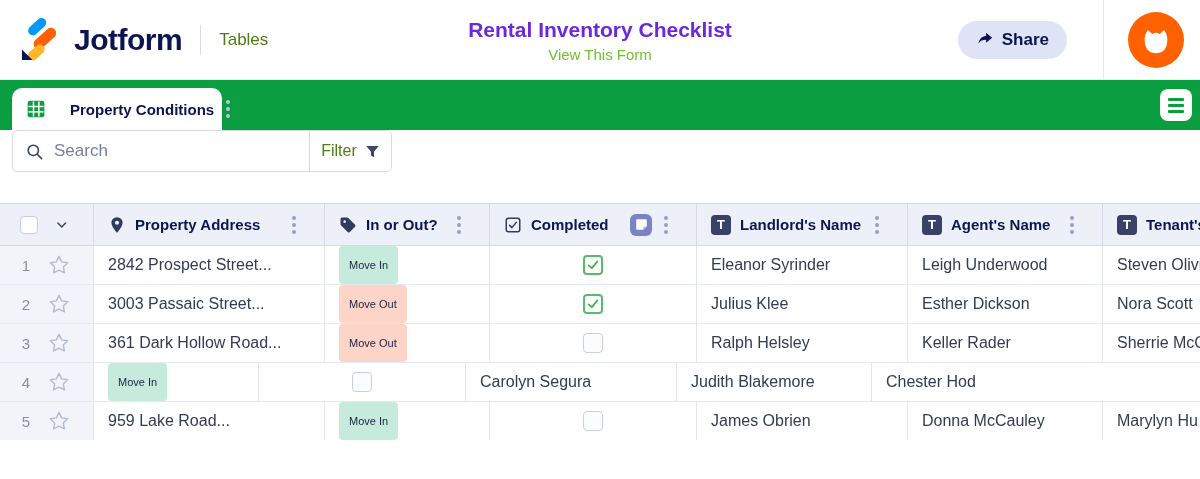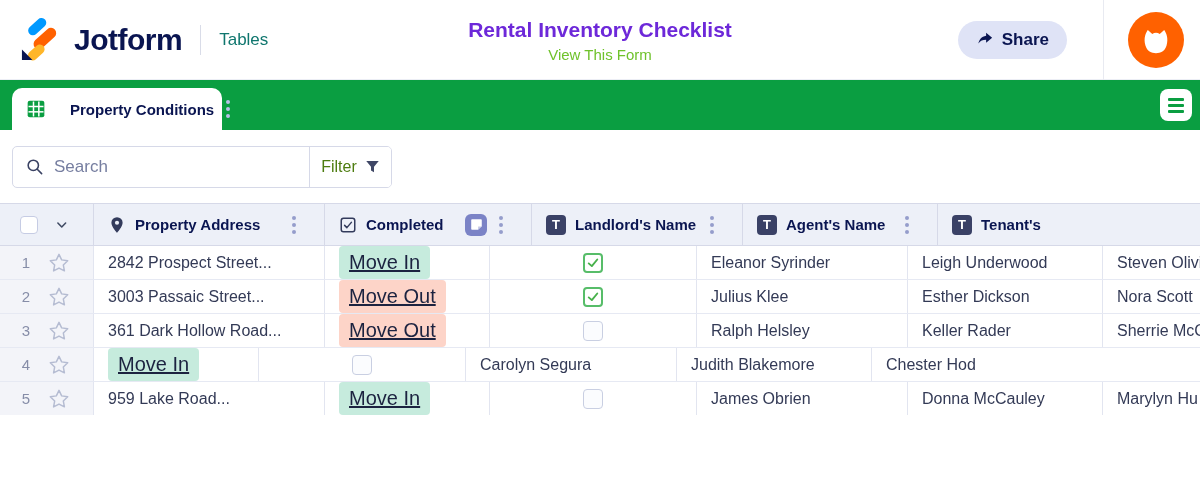--- a/index.html
+++ b/index.html
@@ -7,21 +7,21 @@
     font-family:"Liberation Sans", sans-serif; }
   .app { position:relative; width:1200px; height:340px; display:flex; flex-direction:column; }
 
   
   .topbar { position:relative; height:80px; background:#fff; border-bottom:1px solid #eceef5;
     display:flex; align-items:center; flex:0 0 80px; }
   .brand { display:flex; align-items:center; margin-left:20px; cursor:pointer; }
   .brand svg { width:44px; height:44px; }
   .wordmark { font-size:30px; font-weight:bold; color:#0a1551; letter-spacing:-0.5px; margin-left:10px; }
   .brand-divider { width:1px; height:30px; background:#d9dce8; margin:0 18px; }
-  .product { font-size:17px; color:#0f766e; }
+  .product { font-size:17px; color:#4d7c0f; }
   .title-wrap { position:absolute; left:0; right:0; top:0; height:80px; display:flex;
     flex-direction:column; align-items:center; justify-content:center; pointer-events:none; }
   .page-title { font-size:21px; font-weight:bold; color:#6d28d9; }
   .view-form { font-size:15px; color:#6fc22b; margin-top:4px; cursor:pointer; pointer-events:auto; }
   .top-right { position:absolute; right:0; top:0; height:80px; display:flex; align-items:center; }
   .share-btn { display:flex; align-items:center; gap:8px; background:#dfe3f6; color:#0a1551;
     font-size:17px; font-weight:600; border:none; border-radius:19px; height:38px; padding:0 18px;
     cursor:pointer; margin-right:36px; font-family:inherit; }
   .share-btn svg { width:18px; height:18px; }
   .top-divider { width:1px; height:80px; background:#e8eaf1; }
@@ -34,21 +34,21 @@
   .sheet-tab svg { width:20px; height:20px; flex:0 0 20px; }
   .sheet-tab-label { font-size:15px; font-weight:bold; color:#0a1551; margin-left:24px; white-space:nowrap; }
   .tab-dots { margin-left:8px; display:flex; flex-direction:column; gap:3px; cursor:pointer; padding:4px; }
   .tab-dots i { width:4px; height:4px; border-radius:50%; background:#b9c0e8; }
   .bar-menu-btn { position:absolute; right:8px; top:9px; width:32px; height:32px; background:#fff;
     border:none; border-radius:8px; display:flex; flex-direction:column; align-items:center;
     justify-content:center; gap:3px; cursor:pointer; }
   .bar-menu-btn i { width:16px; height:3px; border-radius:1px; background:#0a9e41; }
 
   
-  .toolbar { height:73px; background:#fff; display:flex; align-items:center; flex:0 0 73px; }
+  .toolbar { height:73px; background:#fff; display:flex; flex:0 0 73px; }
   .search-group { display:flex; margin-left:12px; height:42px; border:1px solid #d6d9e8;
     border-radius:5px; overflow:hidden; background:#fff; }
   .search-seg { display:flex; align-items:center; width:296px; padding:0 12px; }
   .search-seg svg { width:19px; height:19px; flex:0 0 19px; }
   .search-input { border:none; outline:none; font-size:17px; color:#3a4263; margin-left:10px;
     width:100%; font-family:inherit; background:transparent; }
   .search-input::placeholder { color:#767ea0; }
   .filter-seg { display:flex; align-items:center; justify-content:center; gap:8px; width:82px;
     border-left:1px solid #d6d9e8; cursor:pointer; background:#fff; }
   .filter-label { font-size:16px; color:#4d7c0f; }
@@ -88,21 +88,21 @@
   .tr { flex:1; display:flex; border-bottom:1px solid #e6e9f3; background:#fff; }
   .tr:last-child { border-bottom:none; }
   .td { display:flex; align-items:center; padding:0 14px; border-right:1px solid #e2e5f0;
     font-size:16px; color:#333a56; overflow:hidden; white-space:nowrap; }
   .td-sel { background:#f3f4f9; padding-left:20px; gap:16px; }
   .rownum { font-size:15px; color:#868da8; width:12px; text-align:center; }
   .star { display:flex; cursor:pointer; }
   .star svg { width:22px; height:22px; }
   .td-comp { justify-content:center; }
 
-  .badge { padding:5px 10px; border-radius:4px; font-size:20px; color:#1c2340;text-decoration:underline; }
+  .badge { padding:13px 10px; border-radius:4px; font-size:11px; color:#1c2340; }
   .badge-in { background:#c6ebdd; }
   .badge-out { background:#fdd4c8; }
 
   .cbx { width:20px; height:20px; border-radius:4px; display:flex; align-items:center;
     justify-content:center; cursor:pointer; }
   .cbx svg { width:14px; height:14px; visibility:hidden; }
   .cbx.checked { border:2px solid #57bd69; background:#fff; }
   .cbx.checked svg { visibility:visible; }
   .cbx.unchecked { border:1px solid #c9cfe2; background:#fbfcfe; }
 </style>
@@ -200,20 +200,32 @@
           <circle cx="12" cy="9" r="2.8" fill="#edf0f8"></circle>
         </svg>
         <span class="th-label">Property Address</span>
         <span class="col-dots">
             <i></i>
             <i></i>
             <i></i>
           </span>
       </div>
 
+      <div class="th c2">
+        <svg class="colicon" viewBox="0 0 24 24">
+          <path d="M21.4 11.6l-9-9A2 2 0 0 0 11 2H4a2 2 0 0 0-2 2v7c0 .5.2 1 .6 1.4l9 9a2 2 0 0 0 2.8 0l7-7a2 2 0 0 0 0-2.8z" fill="#333b5c"></path>
+          <circle cx="7.5" cy="7.5" r="1.7" fill="#edf0f8"></circle>
+        </svg>
+        <span class="th-label">In or Out?</span>
+        <span class="col-dots">
+            <i></i>
+            <i></i>
+            <i></i>
+          </span>
+      </div>
 
       <div class="th c3">
         <svg class="colicon" viewBox="0 0 24 24" fill="none">
           <rect x="3" y="3" width="18" height="18" rx="3" stroke="#333b5c" stroke-width="2"></rect>
           <polyline points="7.5,12.5 10.5,15.5 16.5,8.5" stroke="#333b5c" stroke-width="2" stroke-linecap="round" stroke-linejoin="round"></polyline>
         </svg>
         <span class="th-label">Completed</span>
         <span class="note-badge">
           <svg viewBox="0 0 16 16">
             <path d="M2.5 1.5h11a1 1 0 0 1 1 1v8l-4.5 4h-7.5a1 1 0 0 1-1-1v-11a1 1 0 0 1 1-1z" fill="#fff"></path>

